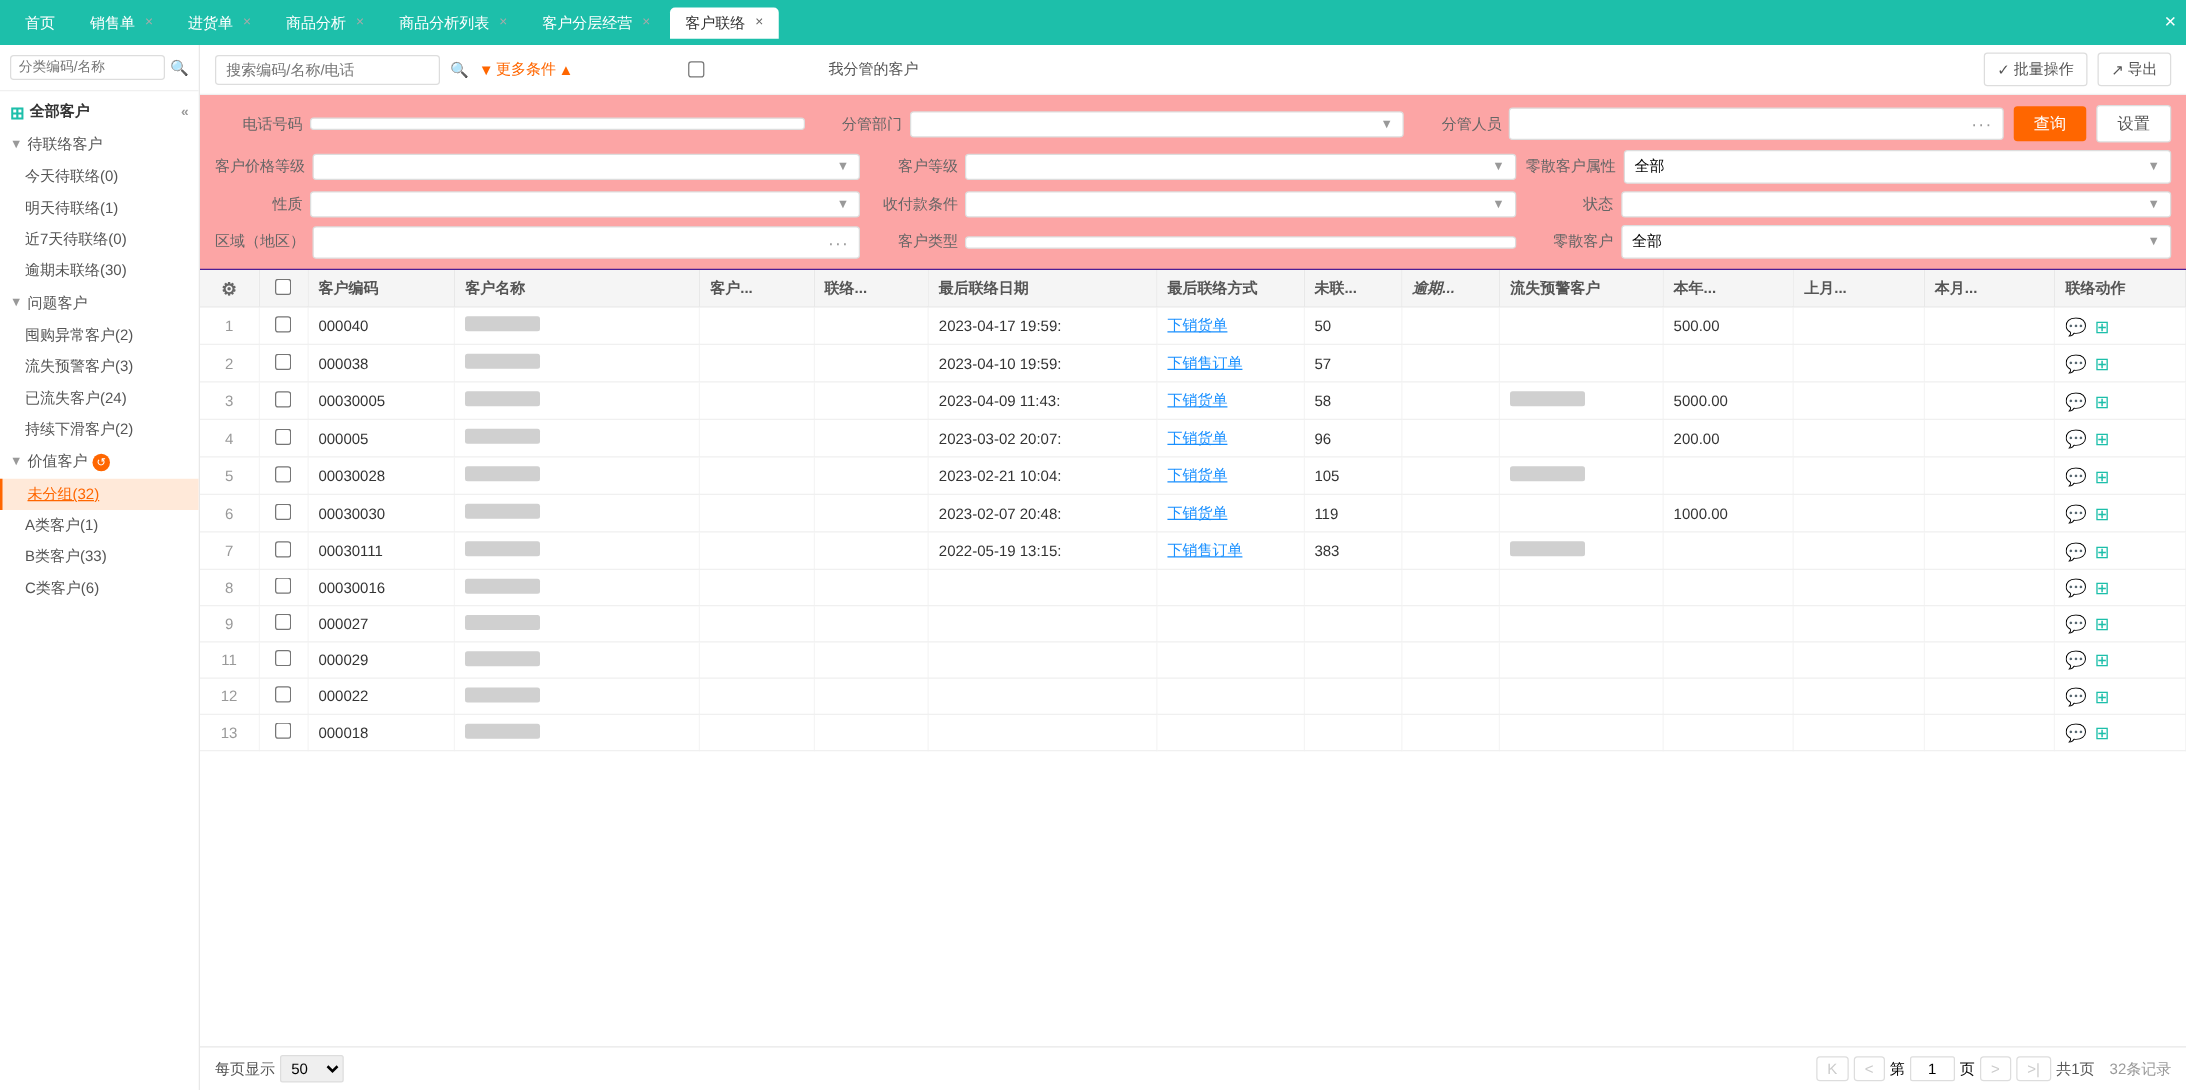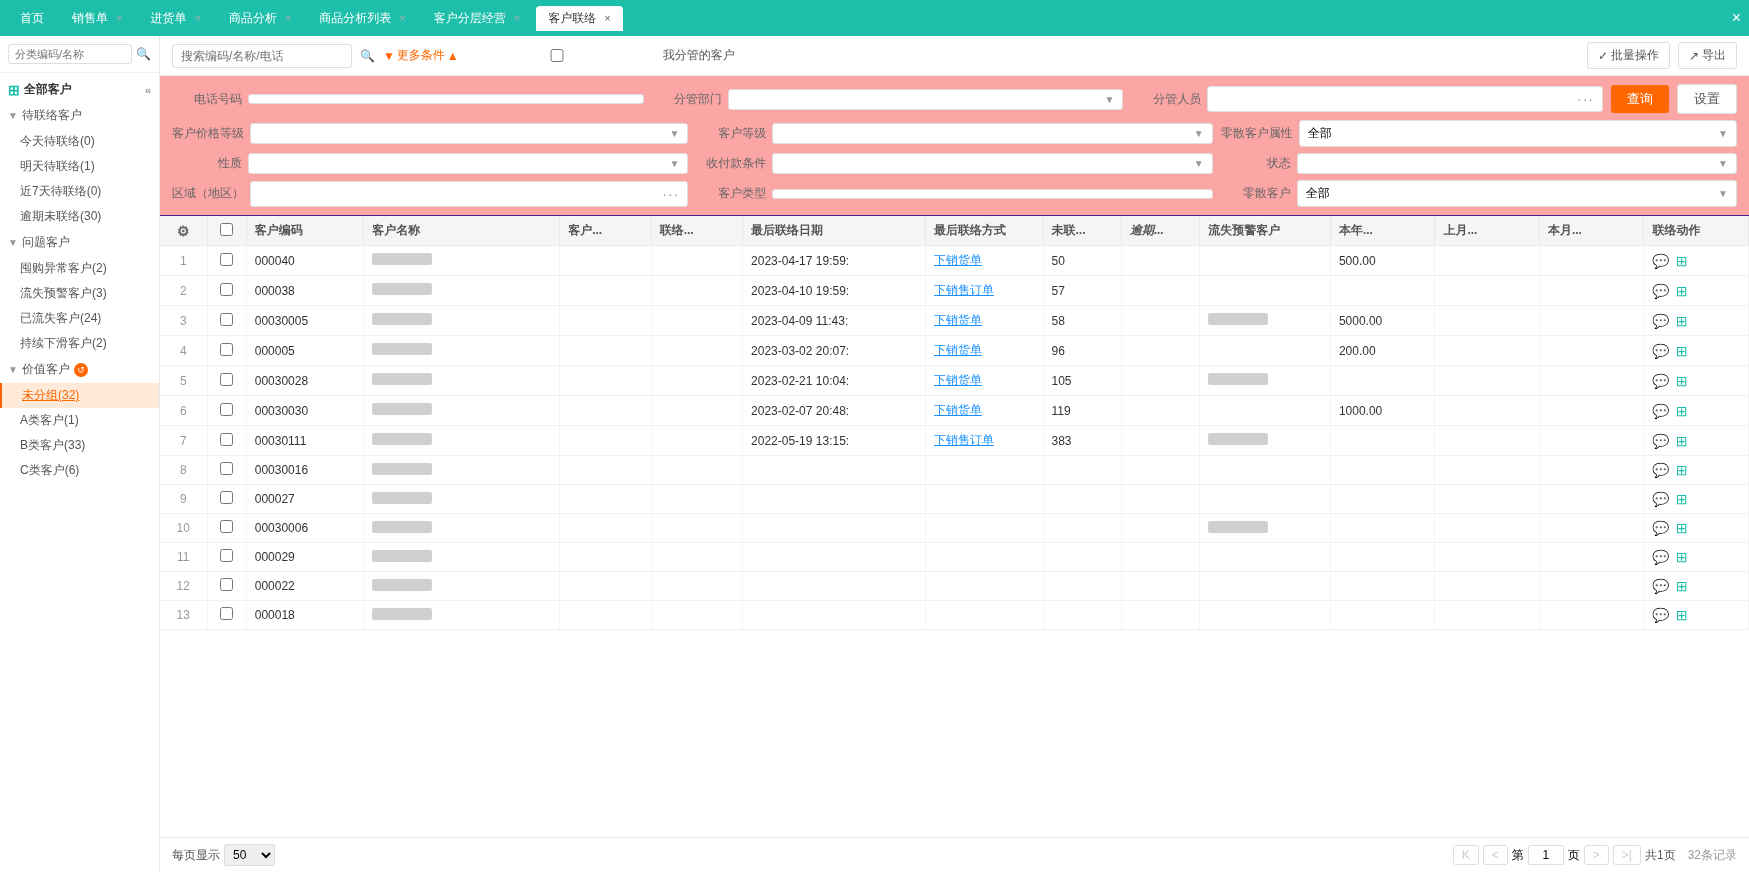--- a/index.html
+++ b/index.html
@@ -669,42 +669,20 @@
     <td class="col-lastmonth"></td>
     <td class="col-thismonth"></td>
     <td class="col-action">
       <div class="action-icons">
         <span title="联络">💬</span>
         <span title="更多">⊞</span>
       </div>
     </td>
   </tr>
             <tr>
-    <td class="col-num">10</td>
-    <td class="col-check"><input type="checkbox" style=""></td>
-    <td class="col-code">00030006</td>
-    <td class="col-name"><span style="display:inline-block;background:#d0d0d0;width:60px;height:12px;border-radius:2px;"></span></td>
-    <td class="col-type"></td>
-    <td class="col-contact"></td>
-    <td class="col-date"></td>
-    <td class="col-way"></td>
-    <td class="col-days"></td>
-    <td class="col-overdue"></td>
-    <td class="col-unit"><span style="display:inline-block;background:#d0d0d0;width:60px;height:12px;border-radius:2px;"></span></td>
-    <td class="col-year"></td>
-    <td class="col-lastmonth"></td>
-    <td class="col-thismonth"></td>
-    <td class="col-action">
-      <div class="action-icons">
-        <span title="联络">💬</span>
-        <span title="更多">⊞</span>
-      </div>
-    </td>
-  </tr>
-            <tr>
     <td class="col-num">11</td>
     <td class="col-check"><input type="checkbox" style=""></td>
     <td class="col-code">000029</td>
     <td class="col-name"><span style="display:inline-block;background:#d0d0d0;width:60px;height:12px;border-radius:2px;"></span></td>
     <td class="col-type"></td>
     <td class="col-contact"></td>
     <td class="col-date"></td>
     <td class="col-way"></td>
     <td class="col-days"></td>
     <td class="col-overdue"></td>

